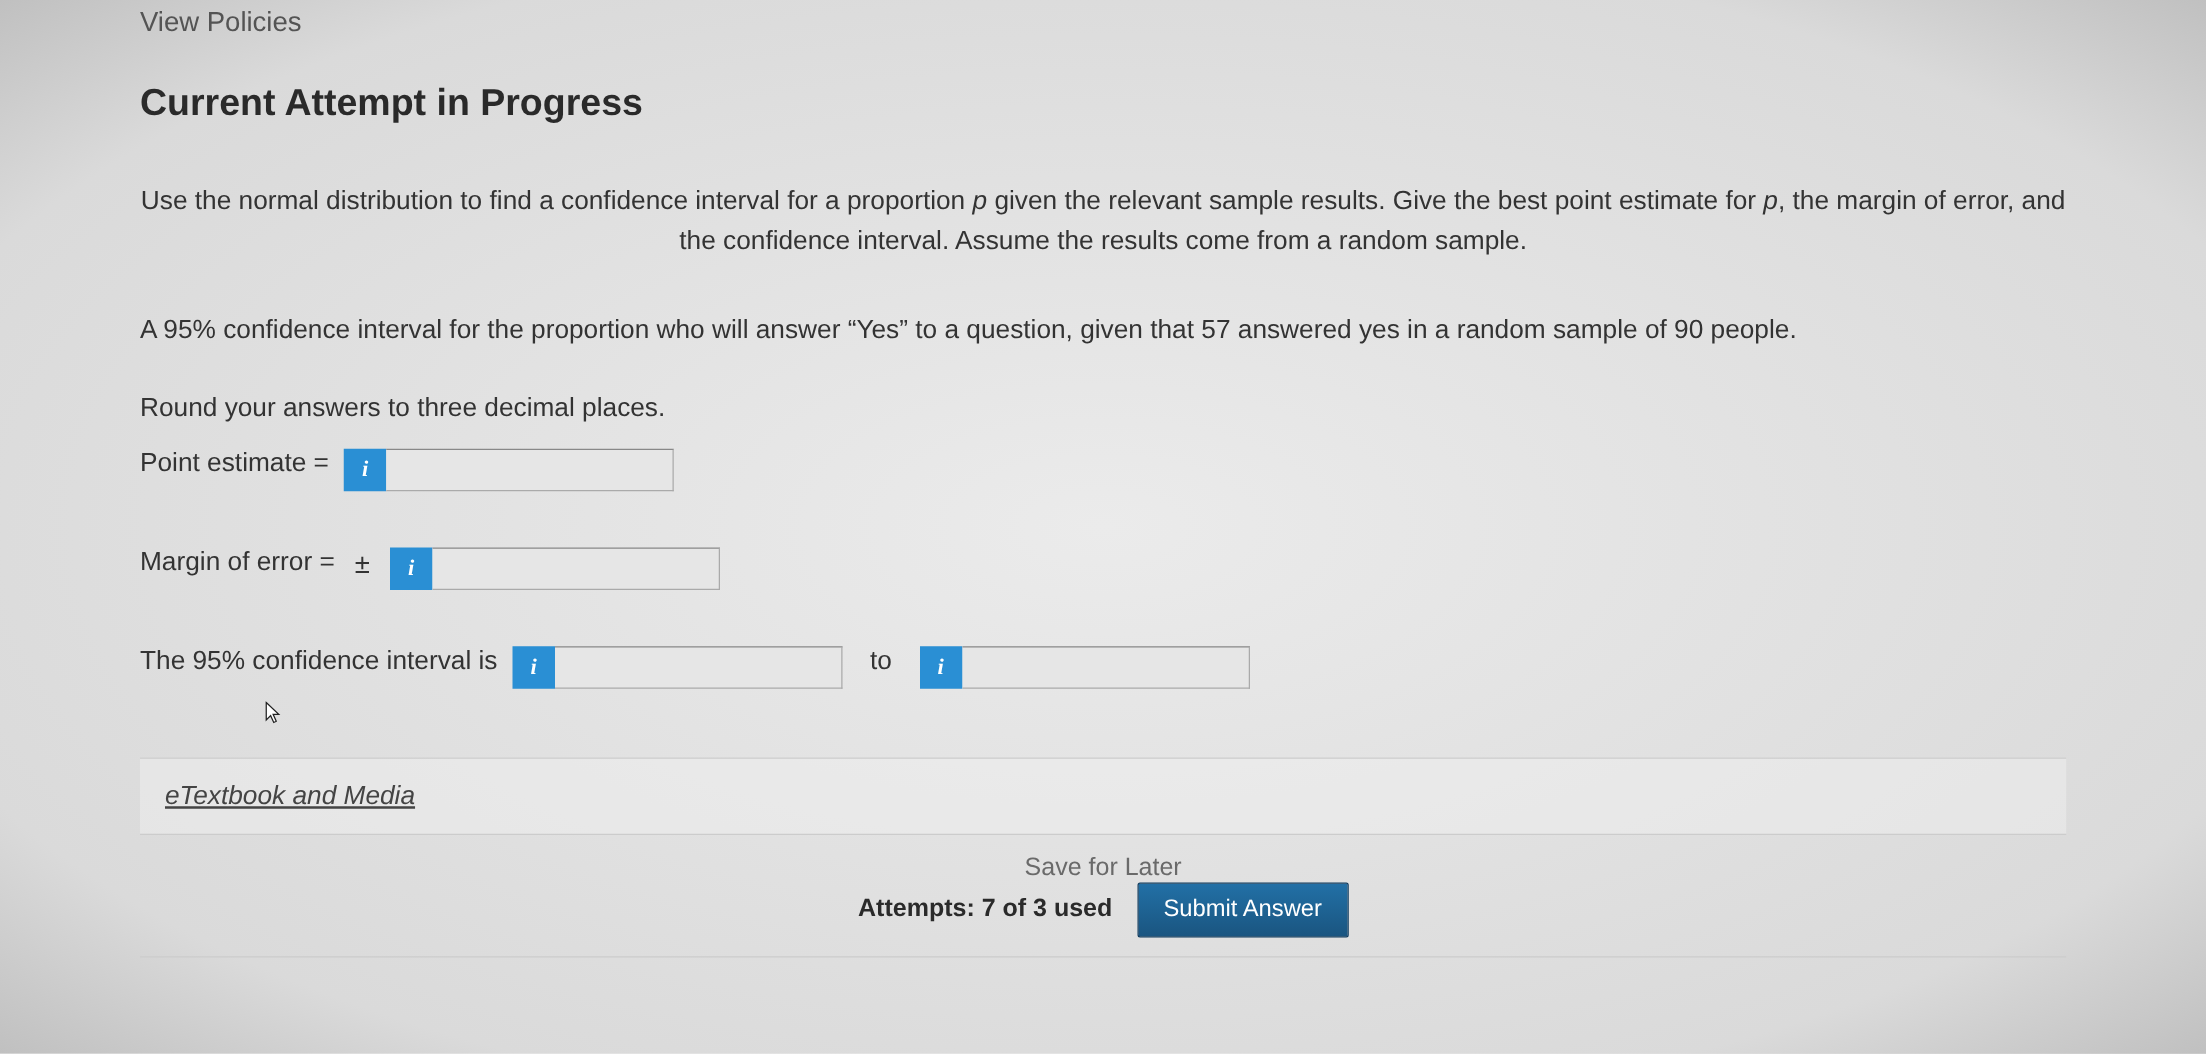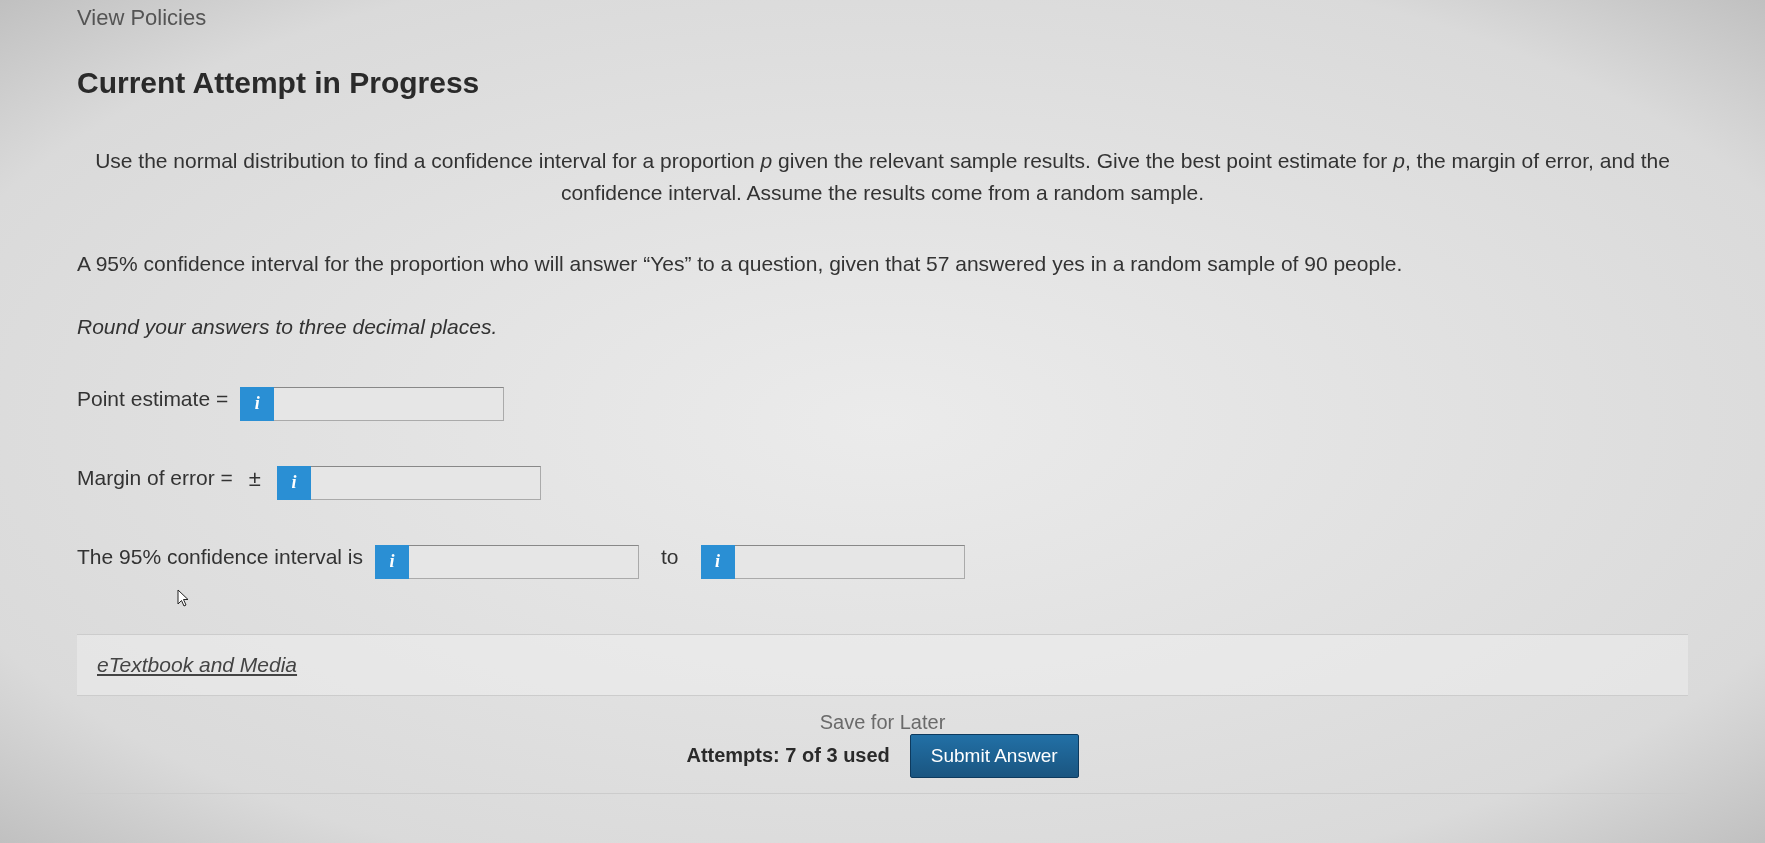--- a/index.html
+++ b/index.html
@@ -8,21 +8,21 @@
       padding: 0;
     }
     body {
       font-family: "Segoe UI", Arial, sans-serif;
       background: linear-gradient(135deg, #d8d8d8 0%, #e8e8e8 30%, #e8e8e8 70%, #c8c8c8 100%);
       min-height: 843px;
       padding: 0;
       color: #333;
     }
     .container {
-      padding: 0 77px;
+      padding: 0 112px;
       background: radial-gradient(ellipse at center, #ebebeb 0%, #dadada 80%, #c0c0c0 100%);
       min-height: 843px;
     }
     .view-policies {
       font-size: 22px;
       color: #545454;
       padding-top: 5px;
       padding-bottom: 35px;
       font-weight: 400;
     }
@@ -44,22 +44,21 @@
     }
     .problem {
       font-size: 21px;
       color: #333;
       line-height: 1.5;
       margin-bottom: 35px;
     }
     .rounding {
       font-size: 21px;
       color: #333;
-      margin-bottom: 48px;
-      font-style: italic;
+      margin-bottom: 20px;
     }
     .answer-row {
       display: flex;
       align-items: flex-start;
       margin-bottom: 45px;
       font-size: 21px;
       color: #333;
       gap: 12px;
     }
     .answer-label {

